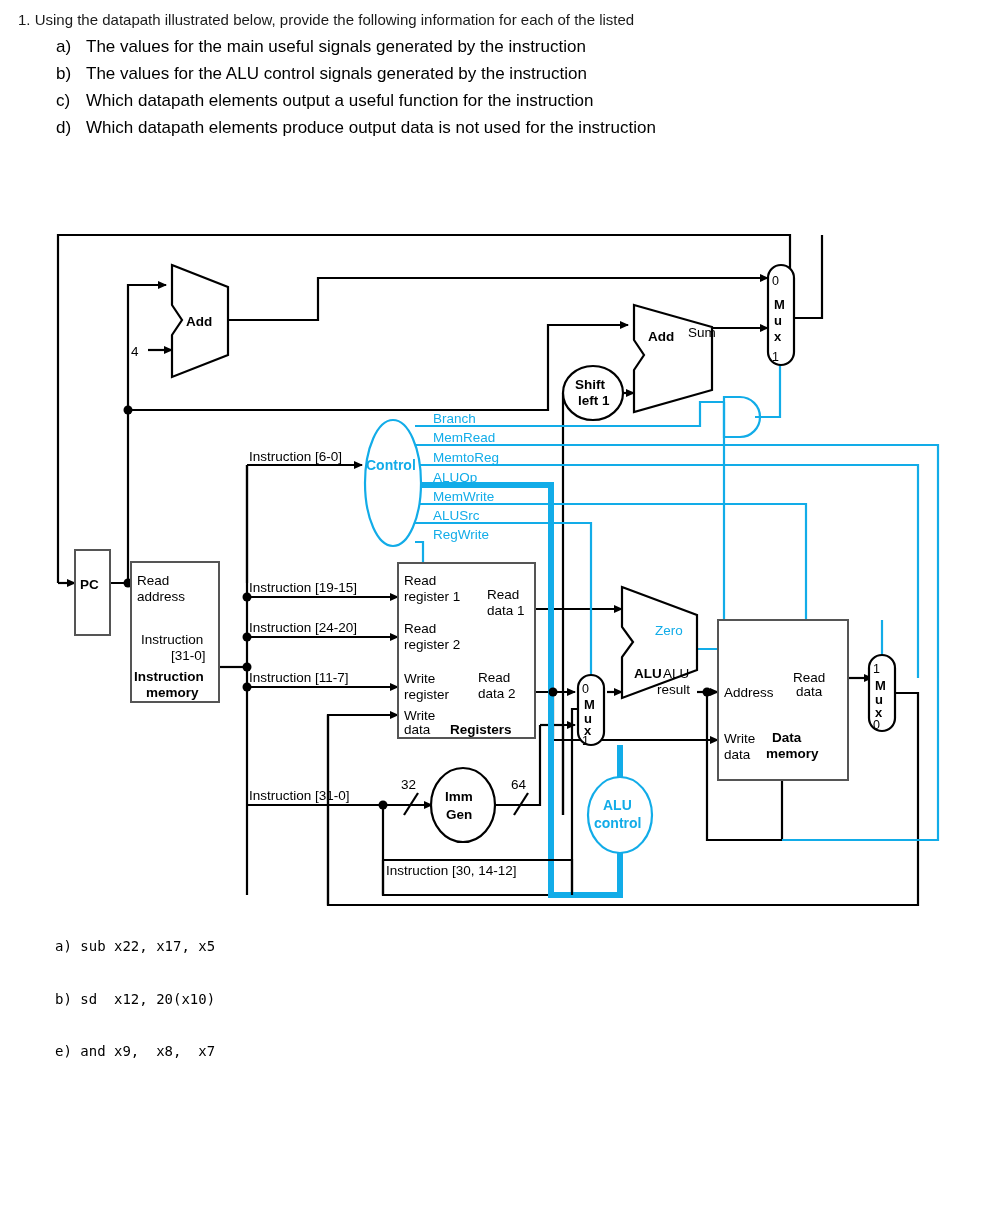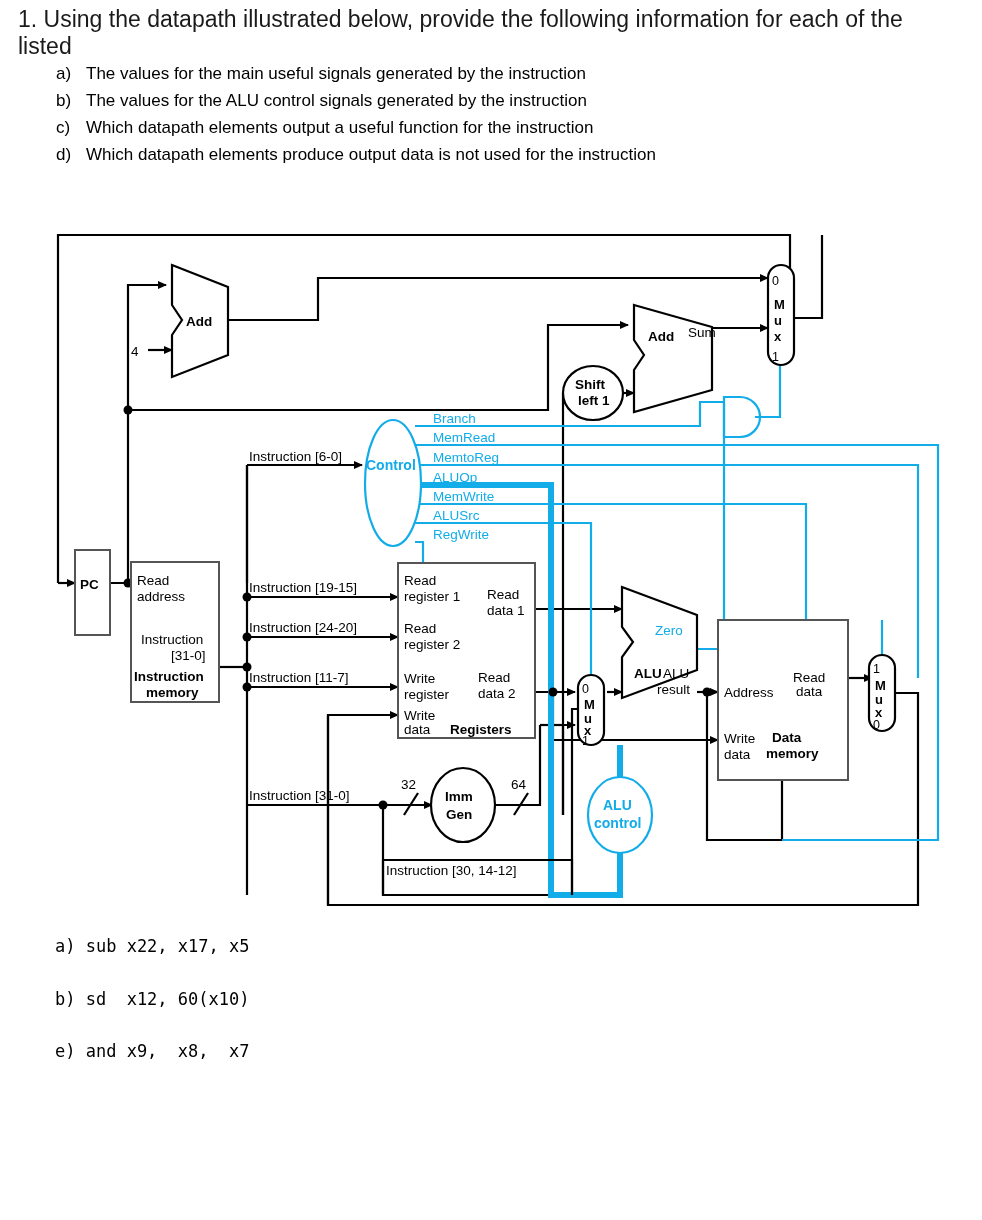--- a/index.html
+++ b/index.html
@@ -1,29 +1,29 @@
 <!DOCTYPE html>
 <html><head>
 <meta charset="utf-8">
 <style>
   html,body{margin:0;padding:0;background:#ffffff;}
   body{width:982px;height:1220px;position:relative;
        font-family:"Liberation Sans",sans-serif;color:#000;}
 
   
   #question{position:absolute;left:18px;top:6px;width:900px;}
-  .qline{font-size:23px;line-height:27px;color:#1a1a1a;}
+  .qline{font-size:15px;line-height:27px;color:#1a1a1a;}
   .qsub{display:flex;margin-left:38px;line-height:27px;font-size:17px;}
   .qsub .mk{width:30px;flex:0 0 30px;}
   .qsub .tx{flex:1;}
 
   
   #instrlist{position:absolute;left:55px;top:920px;width:500px;}
   .ins{font-family:"DejaVu Sans Mono","Liberation Mono",monospace;
-       font-size:17px;line-height:52.5px;white-space:pre;color:#000;}
+       font-size:14px;line-height:52.5px;white-space:pre;color:#000;}
 
   
   #diagram{position:absolute;left:0;top:215px;width:982px;height:700px;}
   #diagram svg{display:block;}
   .lblb{font-family:"Liberation Sans",sans-serif;font-size:13.5px;fill:#000;}
   .lblbold{font-family:"Liberation Sans",sans-serif;font-size:13.5px;
            font-weight:bold;fill:#000;}
   .lblc{font-family:"Liberation Sans",sans-serif;font-size:13.5px;fill:#12ace8;}
   .lblcb{font-family:"Liberation Sans",sans-serif;font-size:14px;
          font-weight:bold;fill:#12ace8;}
@@ -315,15 +315,15 @@
 
   <g fill="none" stroke="#000" stroke-width="2.2">
     <path d="M383,645 L572,645 L572,680"></path>
     <path d="M383,645 L383,680"></path>
   </g>
 </svg>
 </div>
 
 <div id="instrlist">
   <div class="ins">a) sub x22, x17, x5</div>
-  <div class="ins">b) sd  x12, 60(x10)</div>
+  <div class="ins">b) sd  x12, 20(x10)</div>
   <div class="ins">e) and x9,  x8,  x7</div>
 </div>
 
 </body></html>

